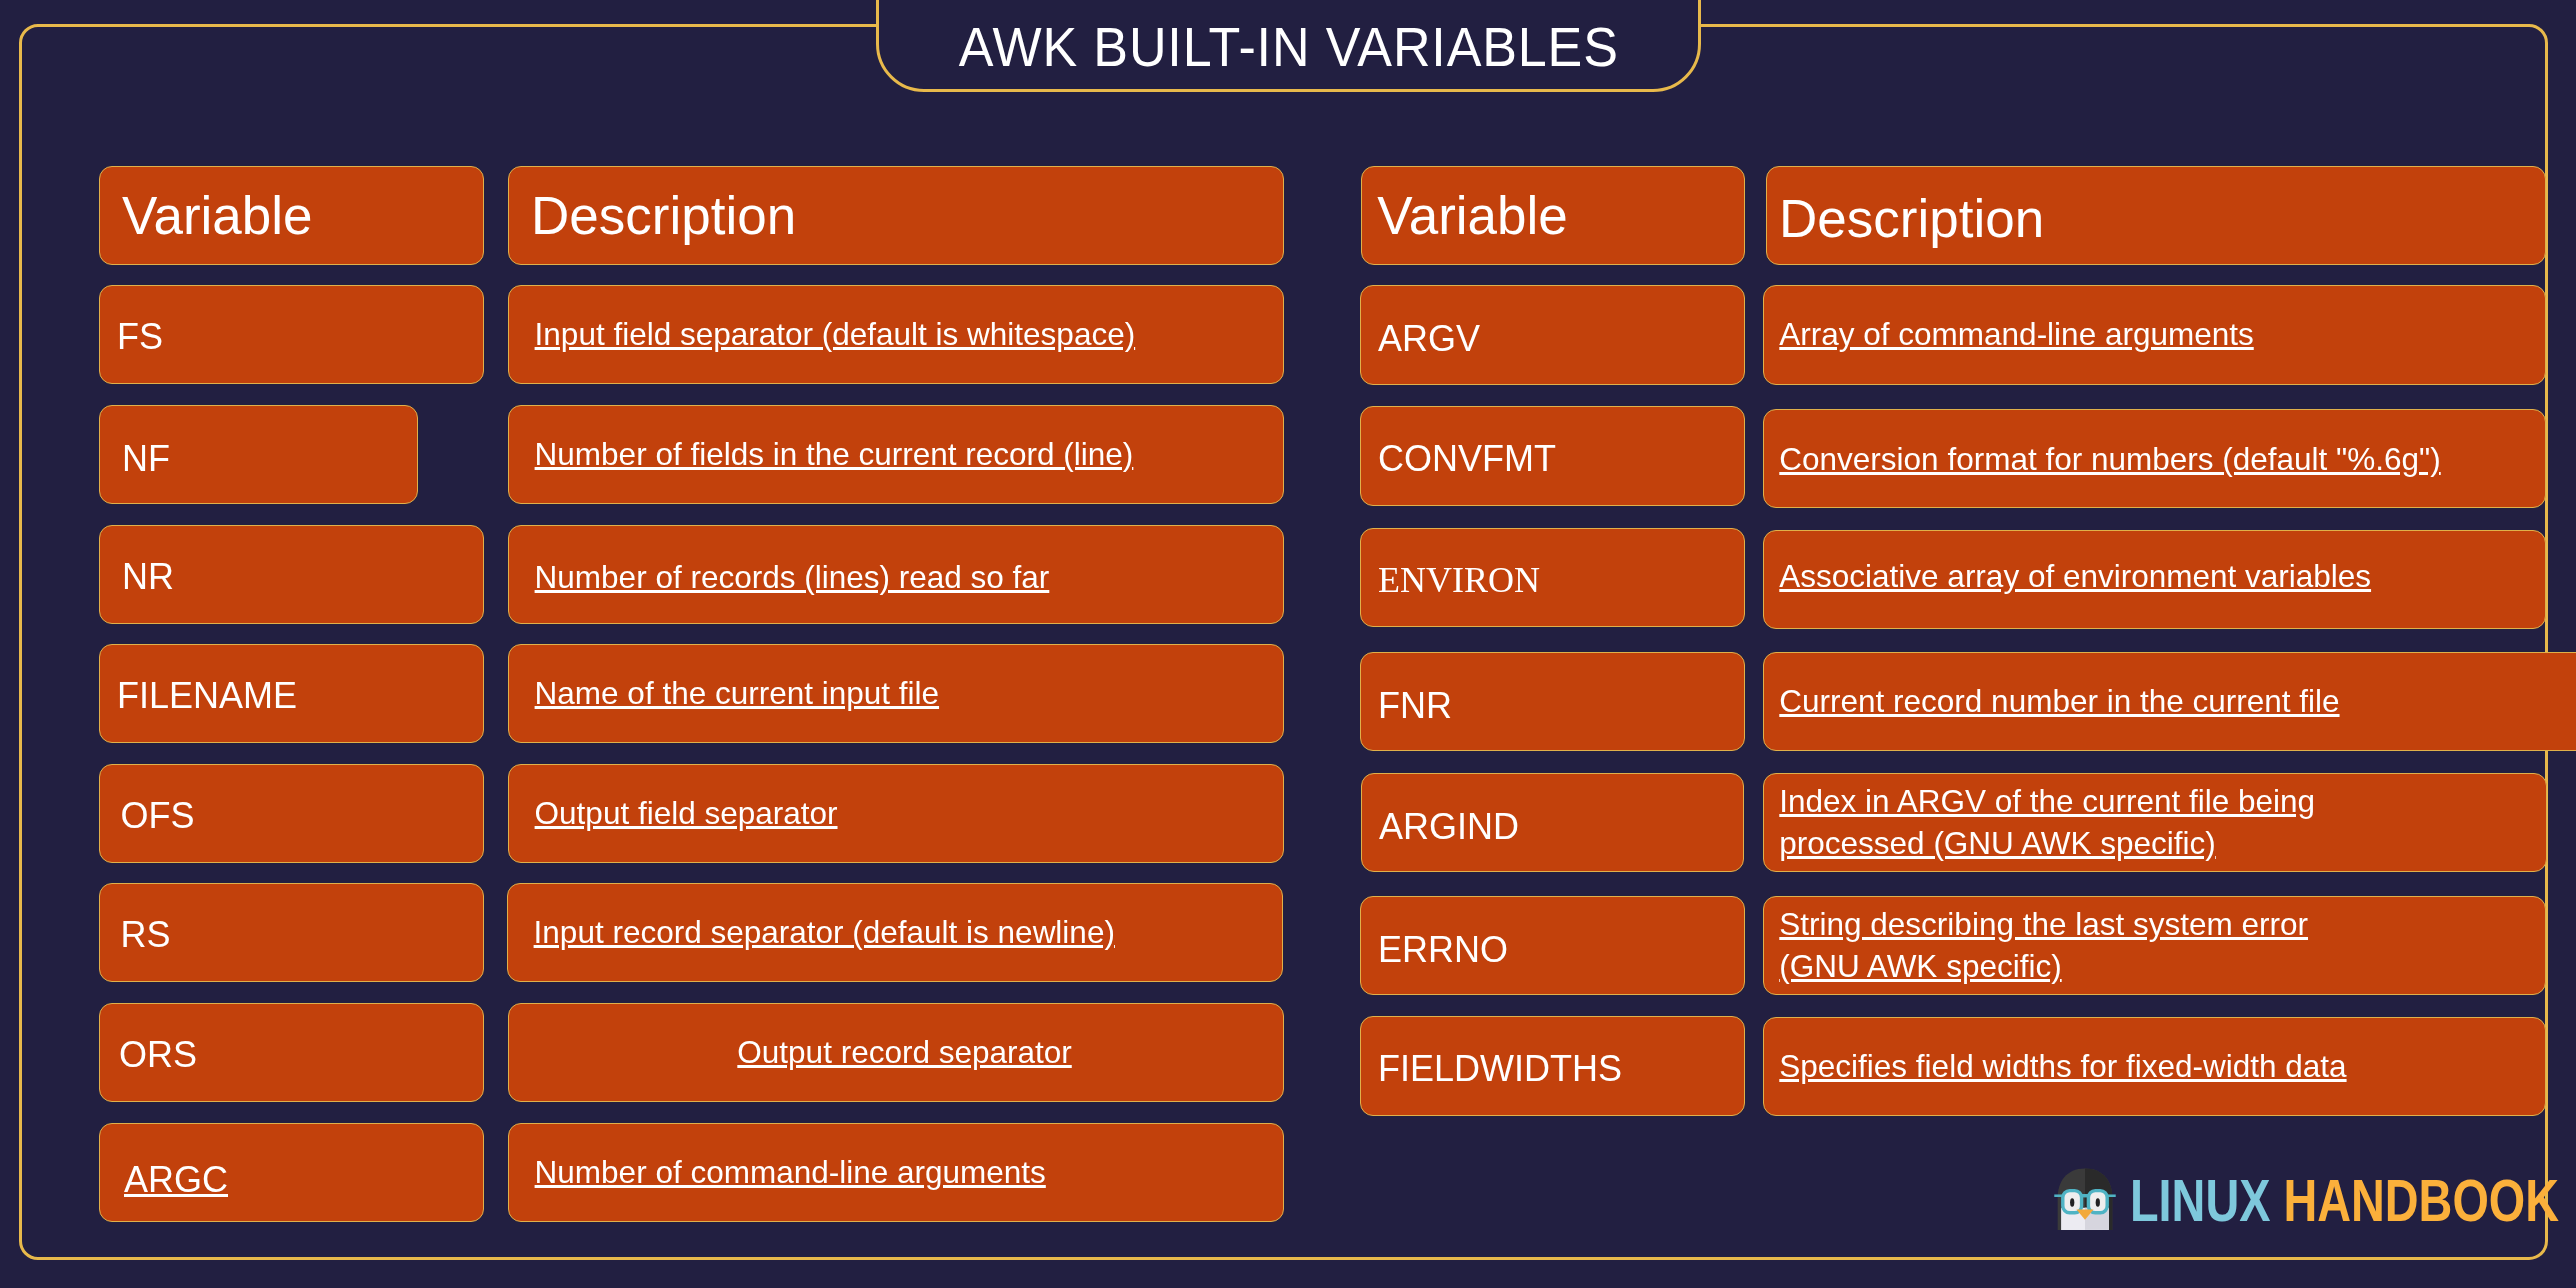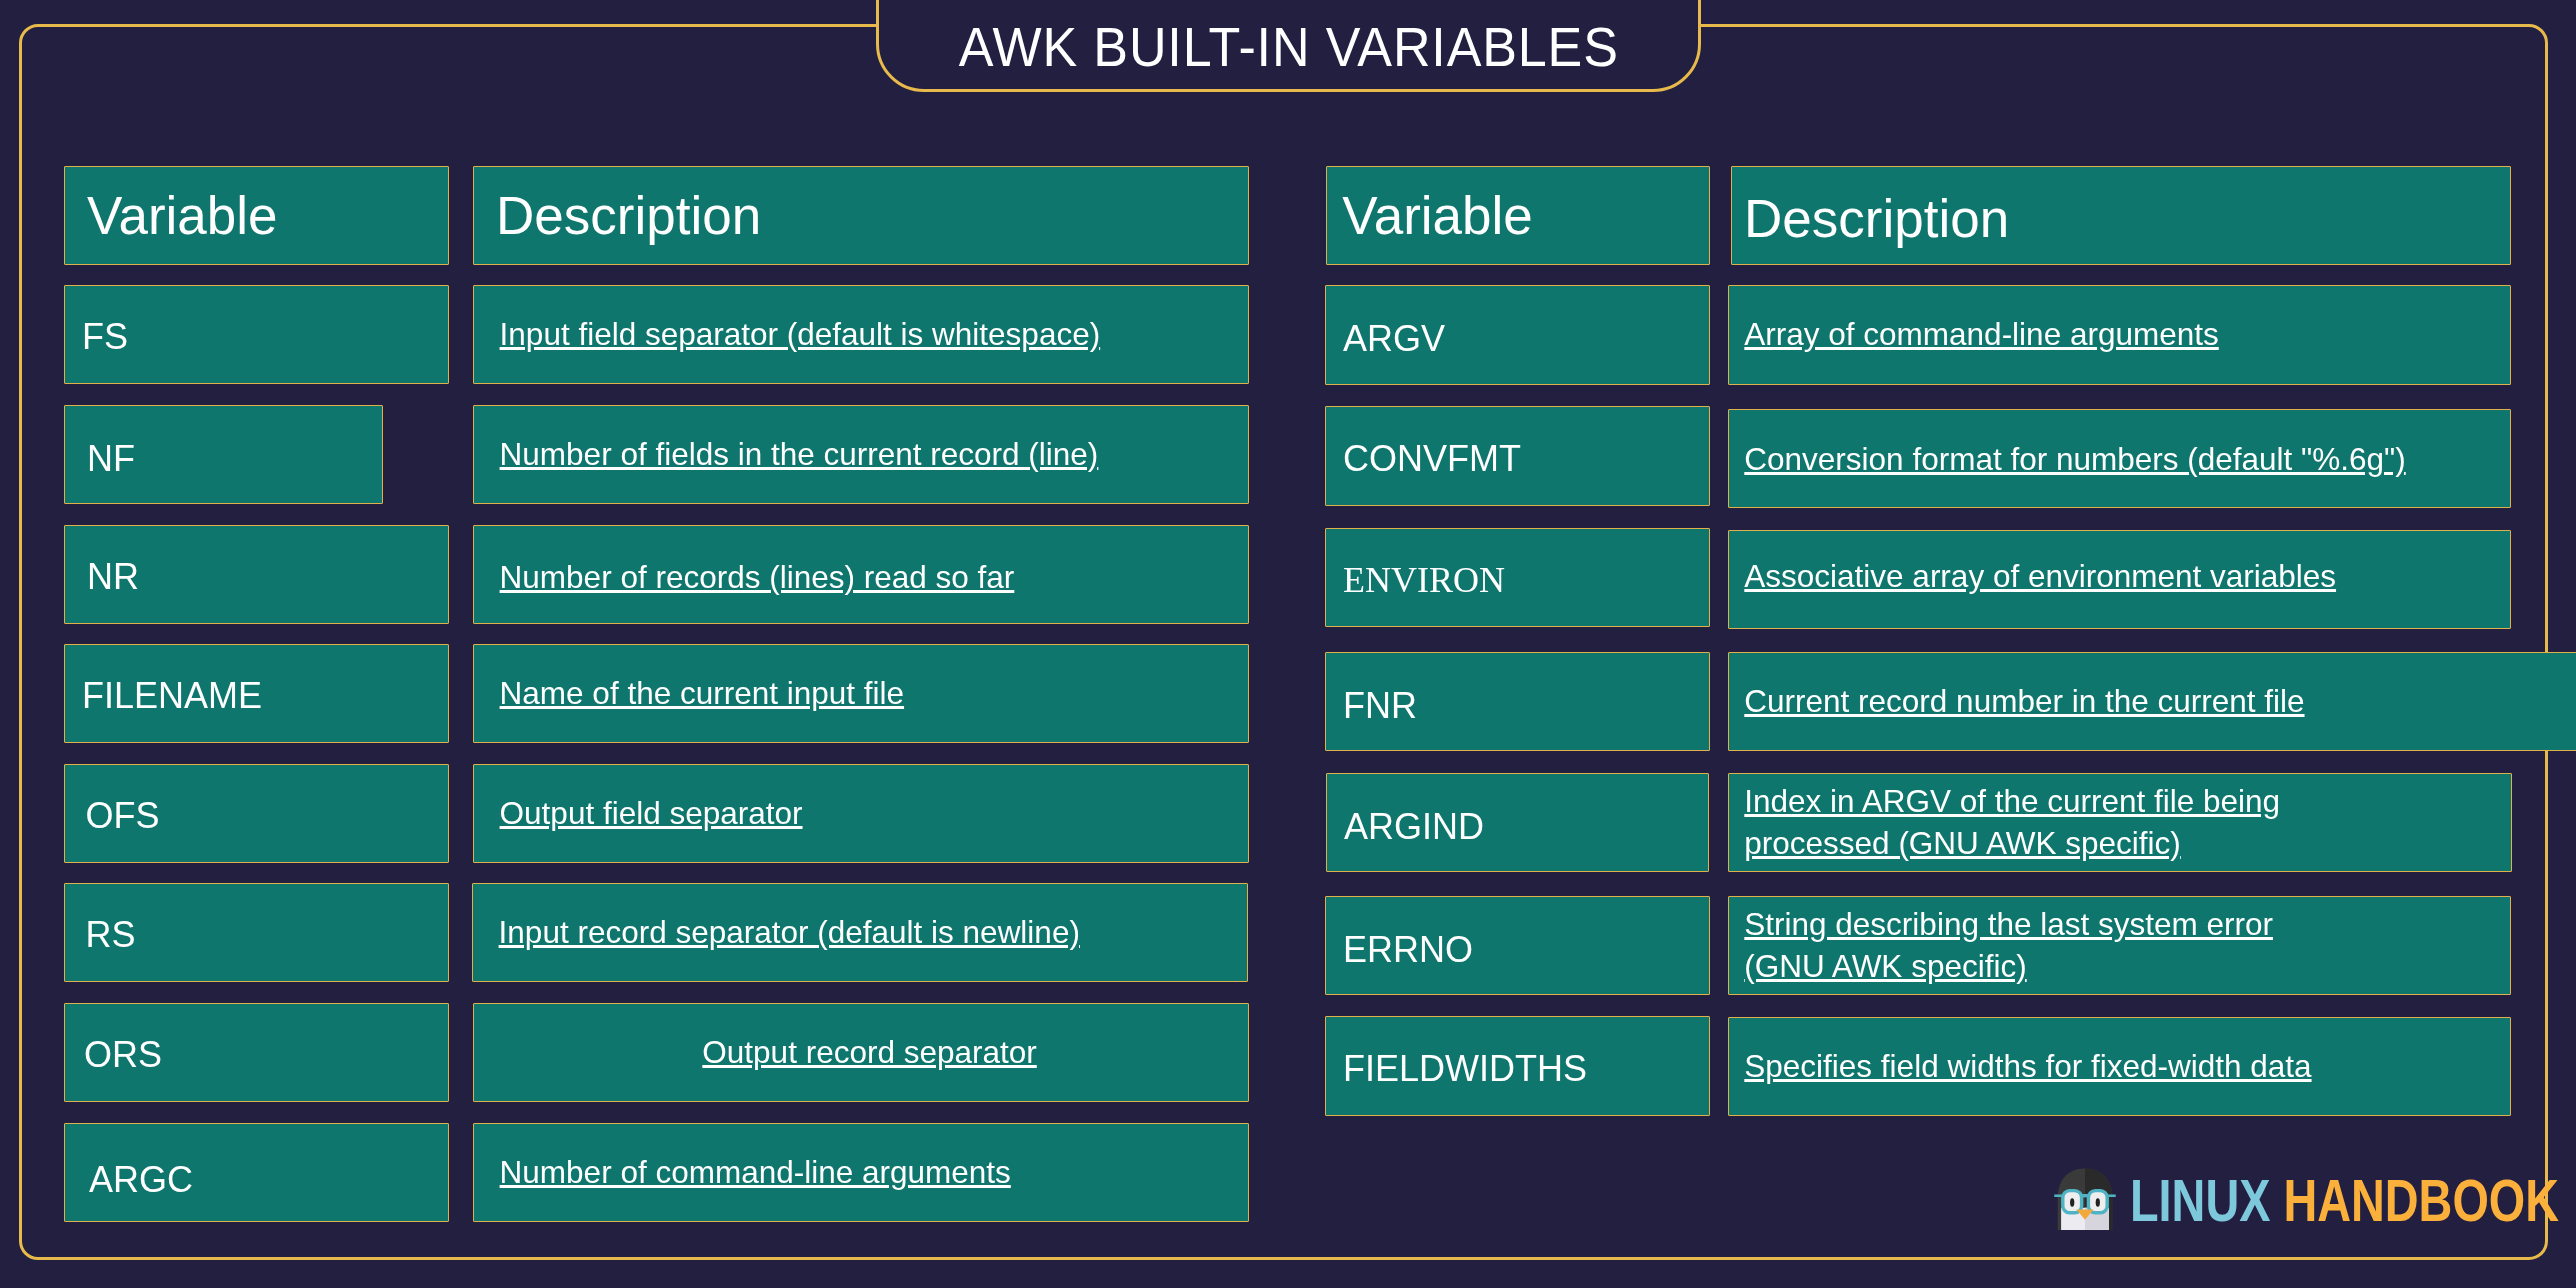--- a/index.html
+++ b/index.html
@@ -25,23 +25,24 @@
     display: flex; align-items: center; justify-content: center;
     padding-top: 17px;
   }
   .title-text {
     font-size: 56px; letter-spacing: 0.9px; font-weight: normal;
     color: #ffffff;
     transform: scaleX(0.93);
   }
   .cell {
     position: absolute; box-sizing: border-box;
-    border: 1.7px solid #e0b04a; border-radius: 1px;
+    border: 1.7px solid #e0b04a; border-radius: 13px;
     display: flex; align-items: center;
-    background: #0f766e;
+    background: #c2410c;
+    margin-left: 35px;
   }
   .hdr { font-size: 53px; padding-left: 22px; }
   .var { font-size: 36px; padding-left: 17px; padding-top: 5.1px; text-align: right; }
   .desc { font-size: 31.5px; padding-left: 25.6px; line-height: 1.32; padding-right: 8.5px; }
   .desc.r { padding-left: 15.3px; }
   .desc span { display: block; text-decoration: underline; }
   .logo {
     position: absolute; left: 2049px; top: 1165px;
     display: flex; align-items: center;
   }
@@ -113,21 +114,21 @@
       <span>Input record separator (default is newline)</span>
     </div>
 
   <div class="cell var" style="left:64px;top:1003px;width:385px;height:99px;padding-left:19px;">
       <span>ORS</span>
     </div>
   <div class="cell desc" style="left:473px;top:1003px;width:776px;height:99px;justify-content:center;">
       <span>Output record separator</span>
     </div>
 
-  <div class="cell var" style="left:64px;top:1123px;width:385px;height:99px;padding-top:15.3px;padding-left:24px;">
+  <div class="cell var" style="left:64px;top:1123px;width:385px;height:99px;padding-top:15.3px;padding-left:24px;text-decoration:underline;">
       <span>ARGC</span>
     </div>
   <div class="cell desc" style="left:473px;top:1123px;width:776px;height:99px;">
       <span>Number of command-line arguments</span>
     </div>
 </div>
 
 <div>
   <div class="cell hdr" style="left:1326px;top:166px;width:384px;height:99px;padding-left:15.3px;">
     <span>Variable</span>

